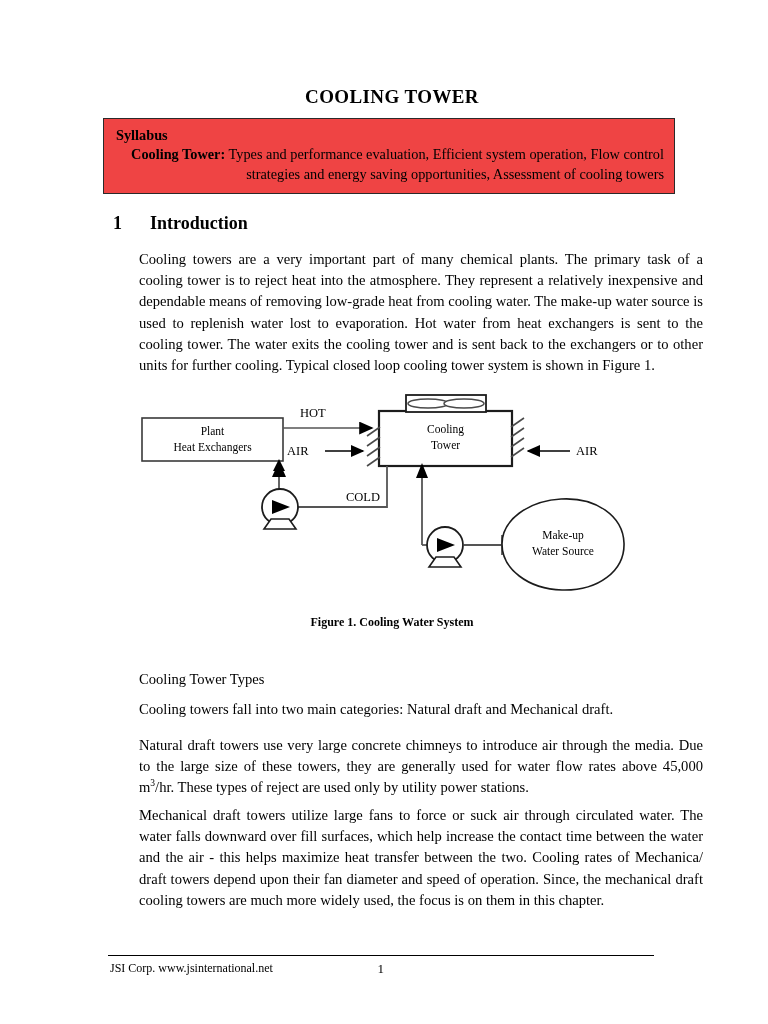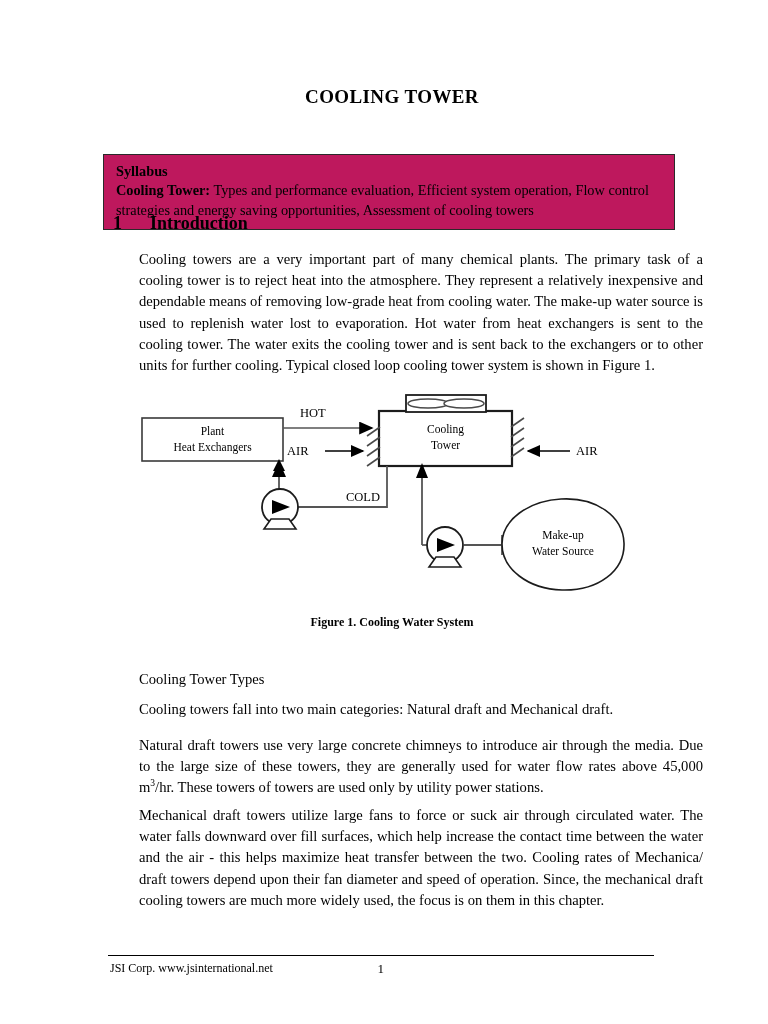--- a/index.html
+++ b/index.html
@@ -31,29 +31,28 @@
     font-weight: bold;
     letter-spacing: 0.4px;
   }
 
   
   .syllabus-box {
     position: absolute;
     left: 103px; top: 118px;
     width: 572px;
     box-sizing: border-box;
-    background: #be185d;
+    background: #ef4444;
     border: 1.5px solid #2a2a2a;
     padding: 7px 10px 9px 12px;
     font-size: 14.3px;
     line-height: 1.36;
-    margin-top: 36px;
   }
   .syllabus-label { font-weight: bold; display: block; }
-  .syllabus-body { display: block; text-align: left; }
+  .syllabus-body { display: block; text-align: right; }
   .syllabus-body b { font-weight: bold; }
 
   
   .section-head {
     position: absolute;
     left: 113px; top: 213px;
     font-size: 18px;
     font-weight: bold;
   }
   .section-head .num { display: inline-block; width: 37px; }
@@ -227,21 +226,21 @@
         <text x="459" y="172" text-anchor="middle" font-family="'Liberation Serif',serif" font-size="11.5" fill="#000">Water Source</text>
       </g>
     </svg>
   </div>
 
   <div class="fig-caption">Figure 1. Cooling Water System</div>
 
   <div class="para p-types-head">Cooling Tower Types</div>
   <div class="para p-cats">Cooling towers fall into two main categories:  Natural draft and Mechanical draft.</div>
 
-  <div class="para p-nat"><span>Natural draft towers use very large concrete chimneys to introduce air through the media. Due to the large size of these towers, they are generally used for water flow rates above 45,000 m</span><sup>3</sup><span>/hr. These towers of towers are used only by utility power stations.</span></div>
+  <div class="para p-nat"><span>Natural draft towers use very large concrete chimneys to introduce air through the media. Due to the large size of these towers, they are generally used for water flow rates above 45,000 m</span><sup>3</sup><span>/hr. These types of reject are used only by utility power stations.</span></div>
 
   <div class="para p-mech">Mechanical draft towers utilize large fans to force or suck air through circulated water. The water falls downward over fill surfaces, which help increase the contact time between the water and the air - this helps maximize heat transfer between the two. Cooling rates of Mechanica/ draft towers depend upon their fan diameter and speed of operation. Since, the mechanical draft cooling towers are much more widely used, the focus is on them in this chapter.</div>
 
   <div class="footer-rule"></div>
   <div class="footer-left">JSI Corp.  www.jsinternational.net</div>
   <div class="footer-page">1</div>
 
 </div>
 
 </body></html>

